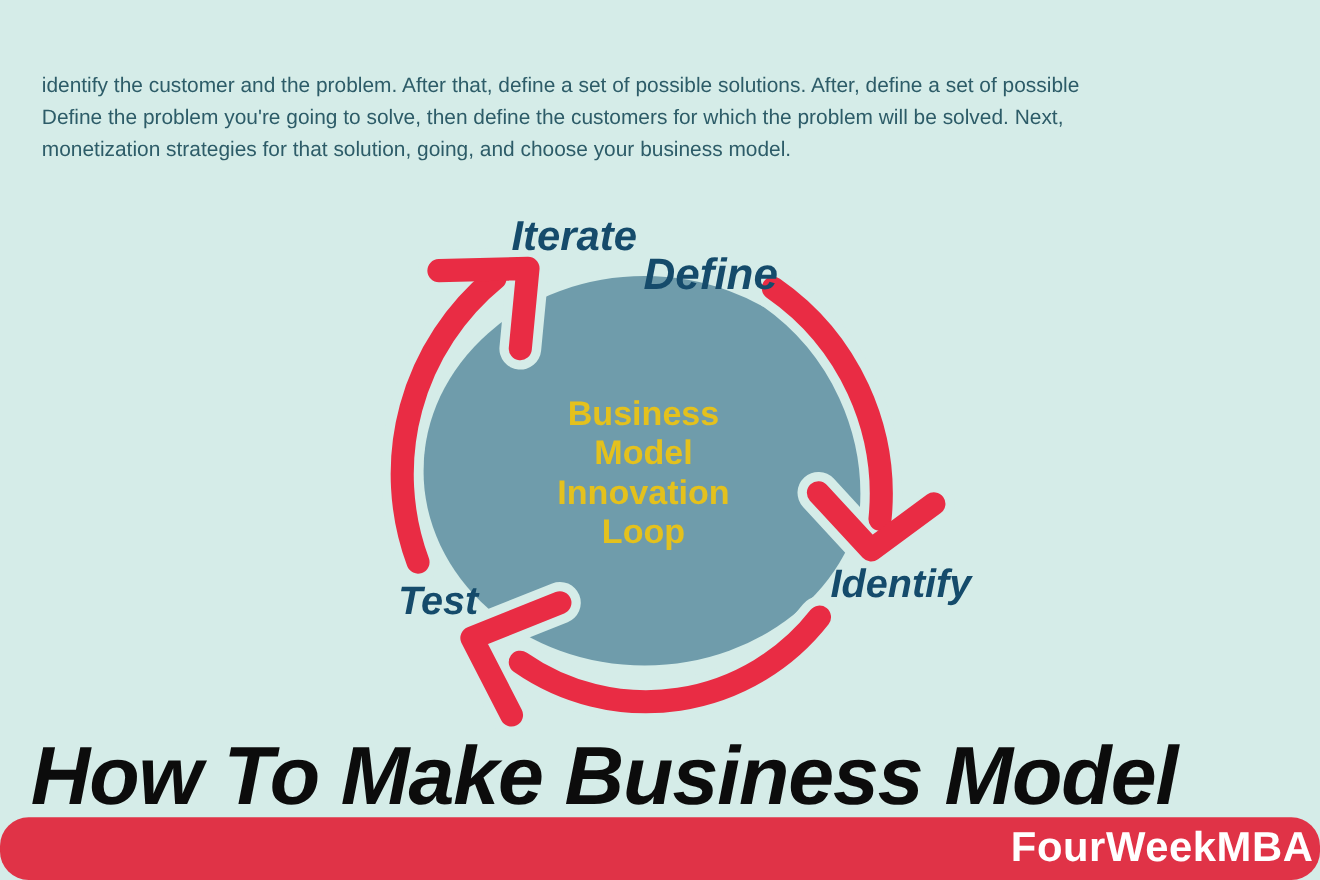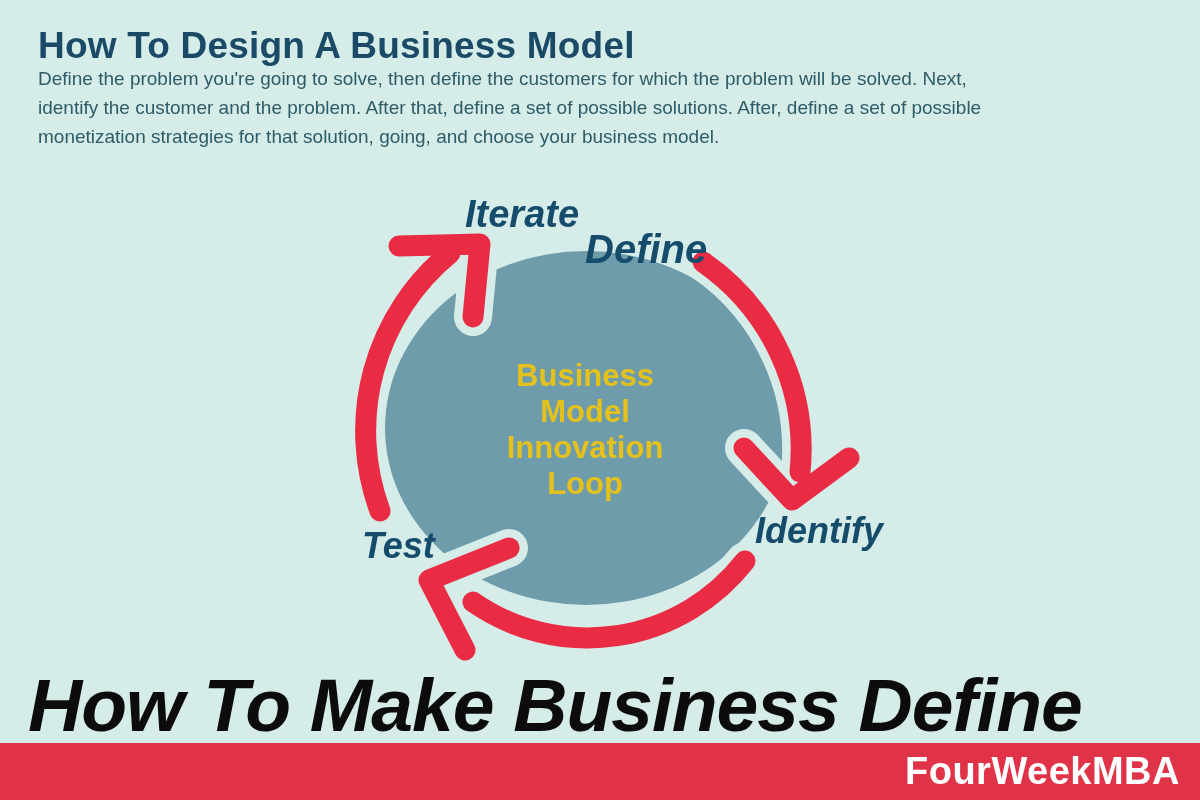--- a/index.html
+++ b/index.html
@@ -58,41 +58,39 @@
   }
   .brand-bar {
     position: absolute;
     left: 0; top: 743px;
     width: 1200px; height: 57px;
     background: #e03347;
     display: flex;
     justify-content: flex-end;
     align-items: center;
     box-sizing: border-box;
-    padding-right: 20px;
+    padding-right: 6px;
+    border-radius: 26px;
   }
   .brand-logo {
     font-size: 38px;
     font-weight: bold;
     color: #ffffff;
     letter-spacing: 0.5px;
   }
 </style>
 </head>
 <body>
 
 <div class="page">
 
-  <div class="header">
-    <h1 class="page-title">How To Design A Business Model</h1>
-  </div>
 
   <div class="description">
+    <div class="description-line">identify the customer and the problem. After that, define a set of possible solutions. After, define a set of possible</div>
     <div class="description-line">Define the problem you're going to solve, then define the customers for which the problem will be solved. Next,</div>
-    <div class="description-line">identify the customer and the problem. After that, define a set of possible solutions. After, define a set of possible</div>
     <div class="description-line">monetization strategies for that solution, going, and choose your business model.</div>
   </div>
 
   <svg class="diagram" viewBox="0 0 1200 800" xmlns="http://www.w3.org/2000/svg">
 
     <ellipse cx="586" cy="428" rx="201" ry="177" fill="#6f9cab"></ellipse>
 
     <g>
       <path class="halo" d="M 380 511 A 230 230 0 0 1 450 253" stroke="#d5ece8"></path>
       <path class="halo" d="M 399 246 L 480 244 L 473 317" stroke="#d5ece8"></path>
@@ -120,19 +118,19 @@
     <text class="step-label" x="362" y="558" font-size="36" fill="#154b6b">Test</text>
 
     <g>
       <text class="center-label" x="585" y="386" fill="#e4c11d">Business</text>
       <text class="center-label" x="585" y="422" fill="#e4c11d">Model</text>
       <text class="center-label" x="585" y="458" fill="#e4c11d">Innovation</text>
       <text class="center-label" x="585" y="494" fill="#e4c11d">Loop</text>
     </g>
   </svg>
 
-  <div class="footer-headline">How To Make Business Define</div>
+  <div class="footer-headline">How To Make Business Model</div>
 
   <div class="brand-bar">
     <span class="brand-logo">FourWeekMBA</span>
   </div>
 
 </div>
 
 </body></html>

